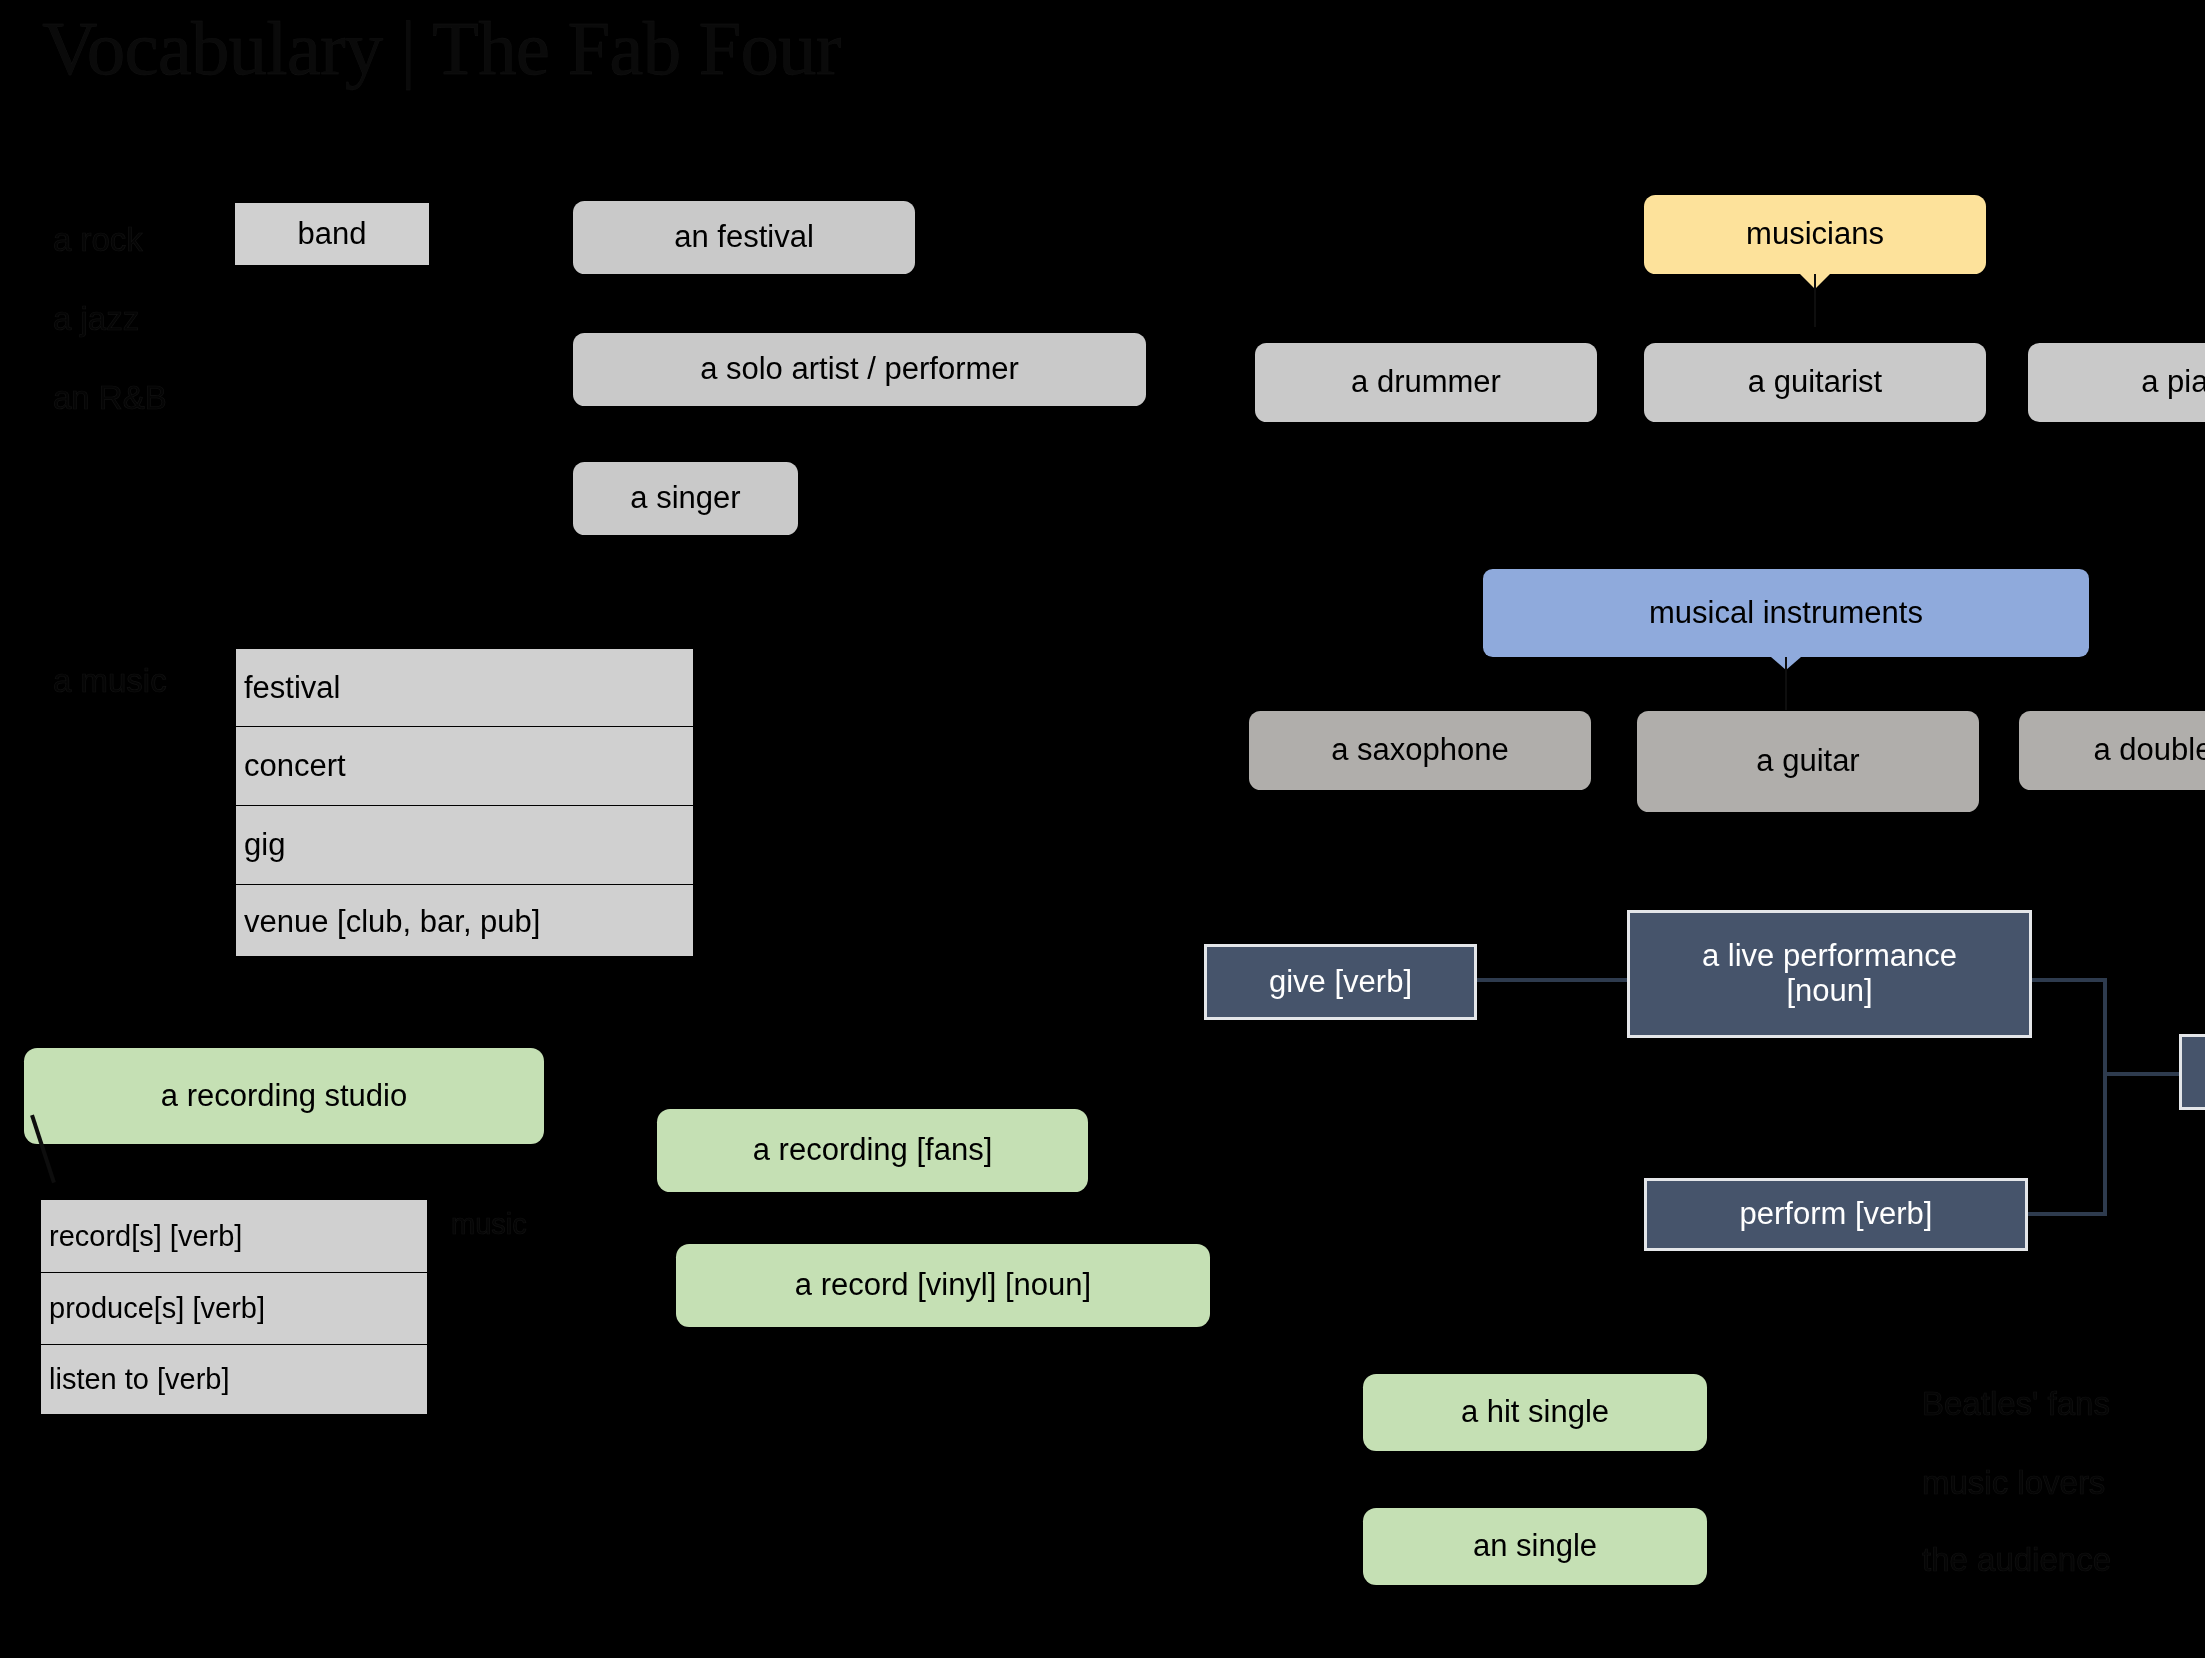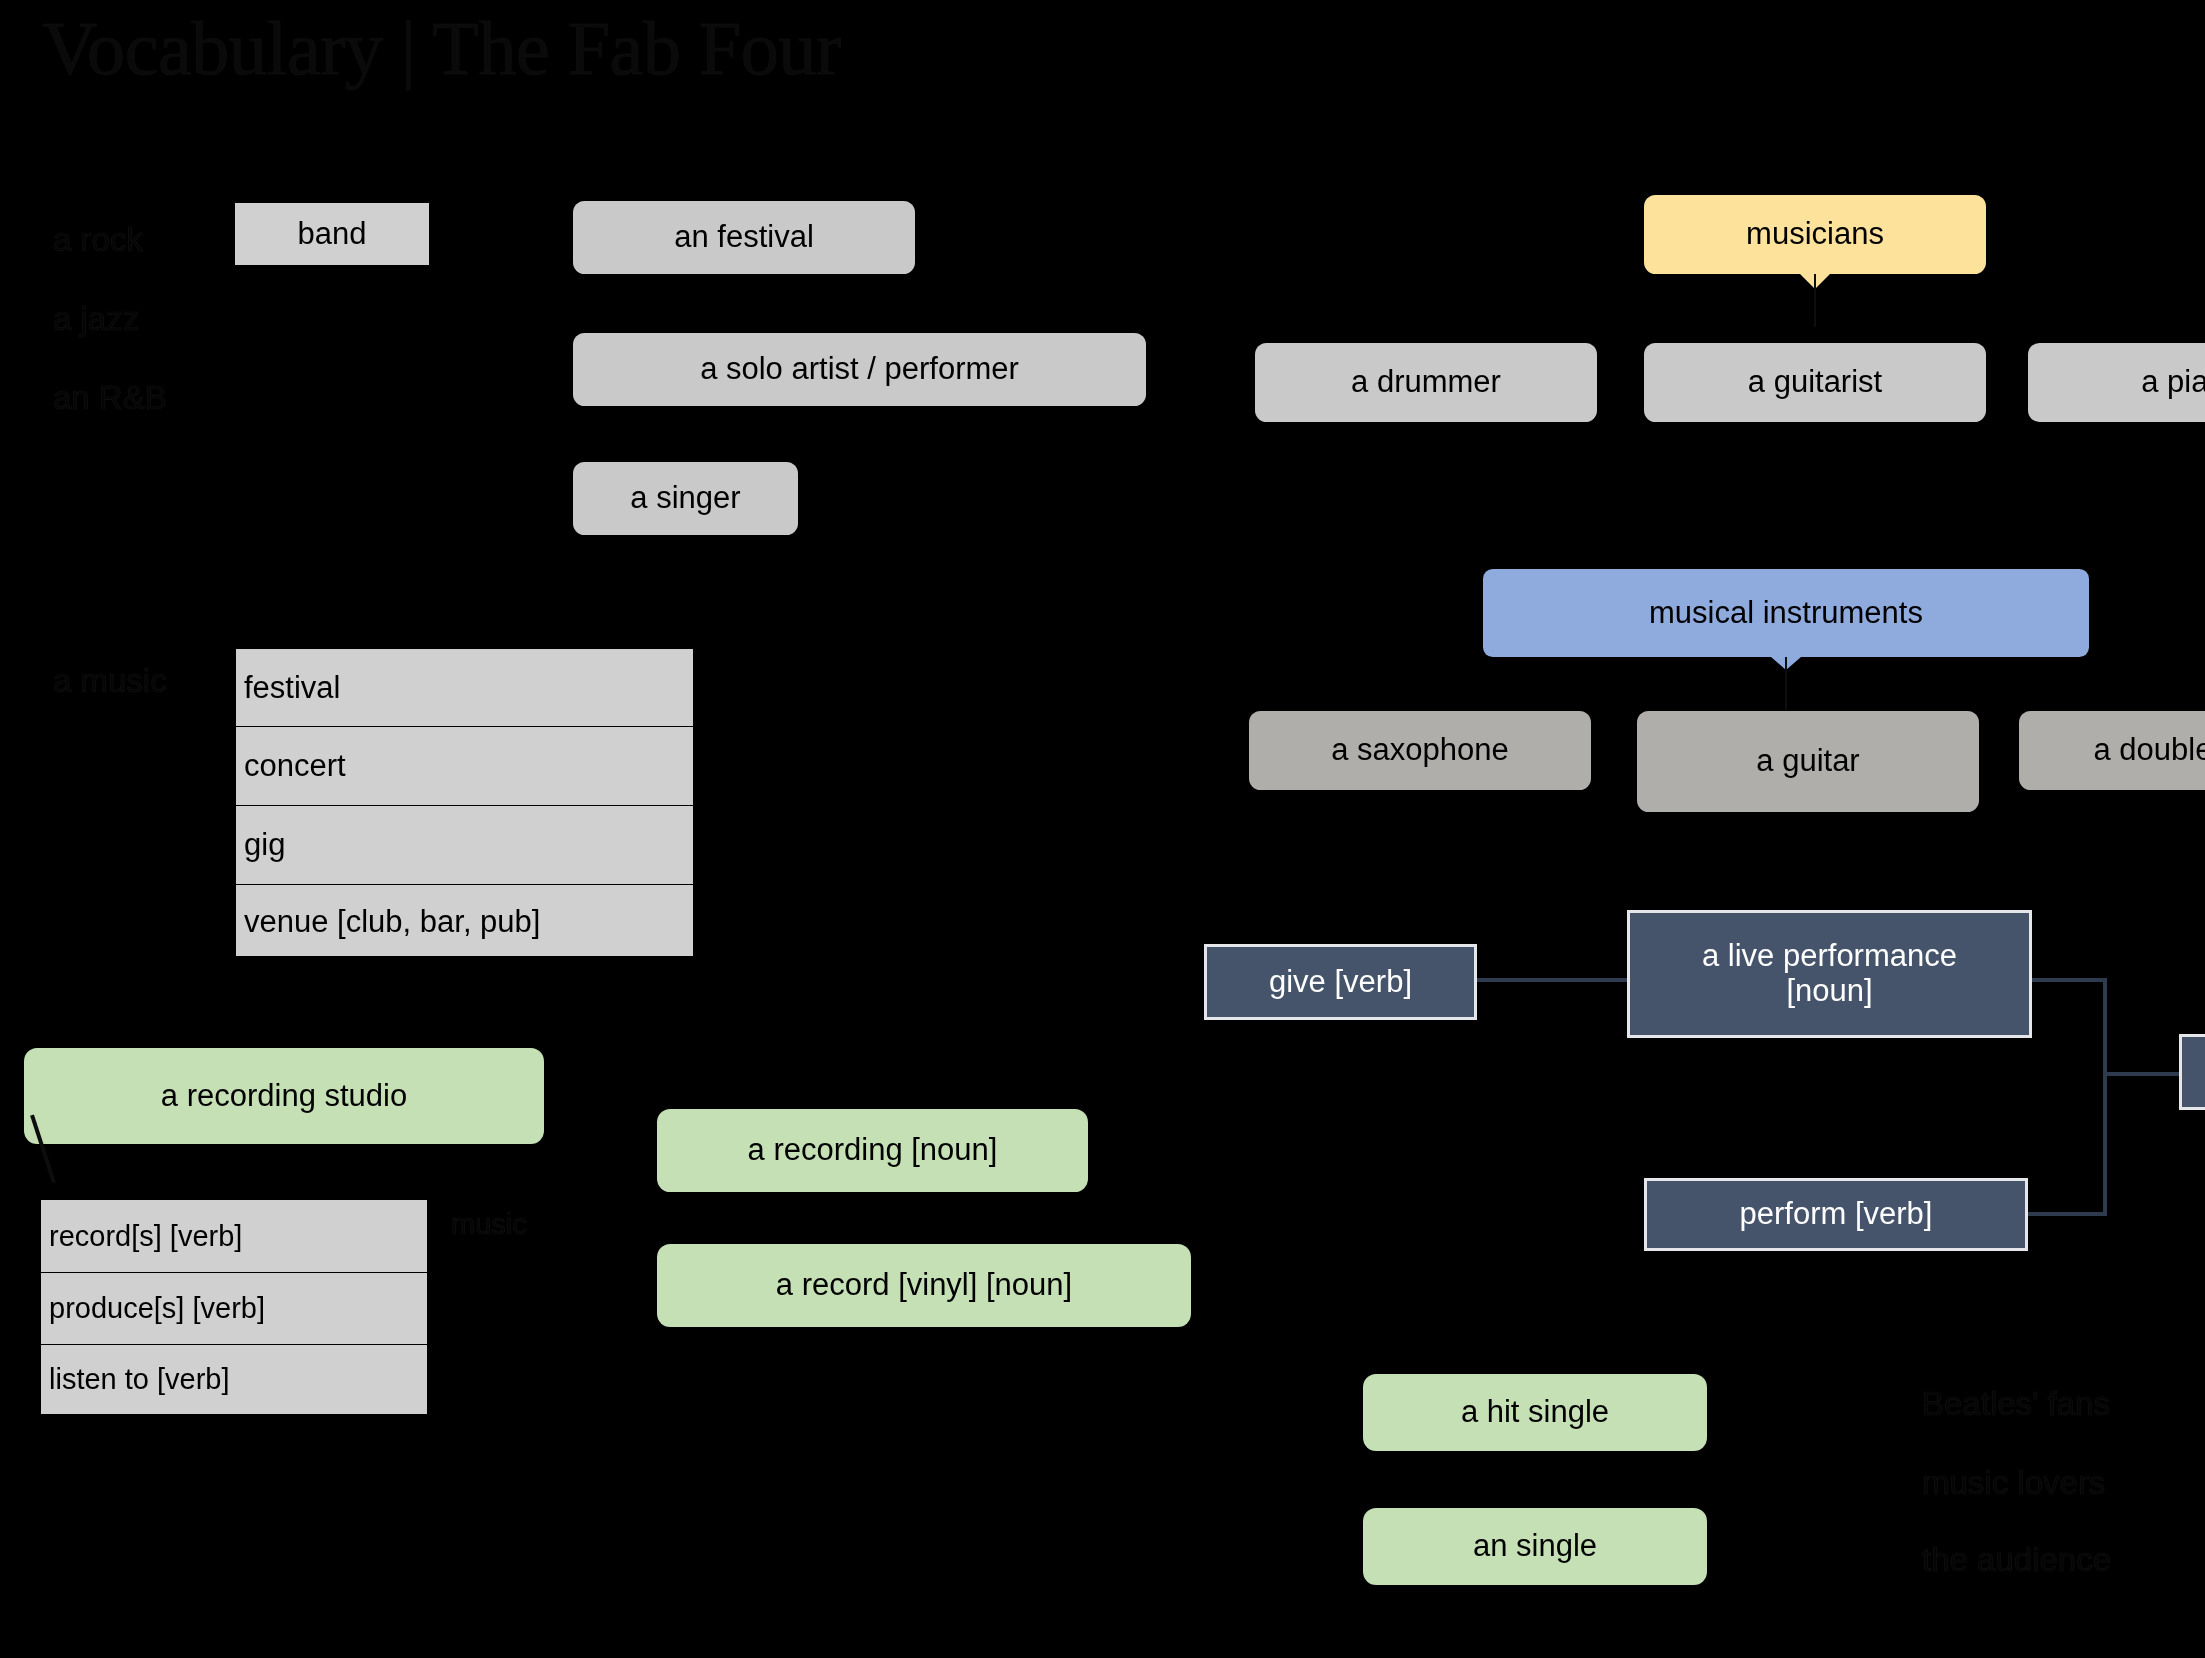--- a/index.html
+++ b/index.html
@@ -102,22 +102,22 @@
   <div style="position:absolute;left:30px;top:1115px;width:4.4px;height:71px;background:#0d0d0d;transform:rotate(-18deg);transform-origin:top center;"></div>
 
   <div class="stack" style="left:40px;top:1199px;width:388px;height:216px;">
     <div class="row fs66" style="height:72px;">record[s] [verb]</div>
     <div class="row fs66" style="height:72px;">produce[s] [verb]</div>
     <div class="row fs66" style="height:69px;">listen to [verb]</div>
   </div>
 
   <div class="ghost" style="left:451px;top:1208px;font-size:29px;">music</div>
 
-  <div class="node green fs70" style="left:657px;top:1109px;width:431px;height:83px;">a recording [noun]</div>
-  <div class="node green fs70" style="left:657px;top:1244px;width:534px;height:83px;">a record [vinyl] [noun]</div>
+  <div class="node green fs70" style="left:657px;top:1109px;width:431px;height:83px;">a recording [fans]</div>
+  <div class="node green fs70" style="left:676px;top:1244px;width:534px;height:83px;">a record [vinyl] [noun]</div>
 
   <div class="node green fs70" style="left:1363px;top:1374px;width:344px;height:77px;">a hit single</div>
   <div class="node green fs70" style="left:1363px;top:1508px;width:344px;height:77px;">an single</div>
 
   <div class="line" style="left:1469px;top:978px;width:163px;height:4.4px;"></div>
   <div class="line" style="left:1658px;top:978px;width:0px;height:0px;"></div>
   <div class="line" style="left:2028px;top:978px;width:79px;height:4.4px;"></div>
   <div class="line" style="left:2103px;top:978px;width:4.4px;height:238px;"></div>
   <div class="line" style="left:2103px;top:1072px;width:79px;height:4.4px;"></div>
   <div class="line" style="left:2028px;top:1212px;width:79px;height:4.4px;"></div>

